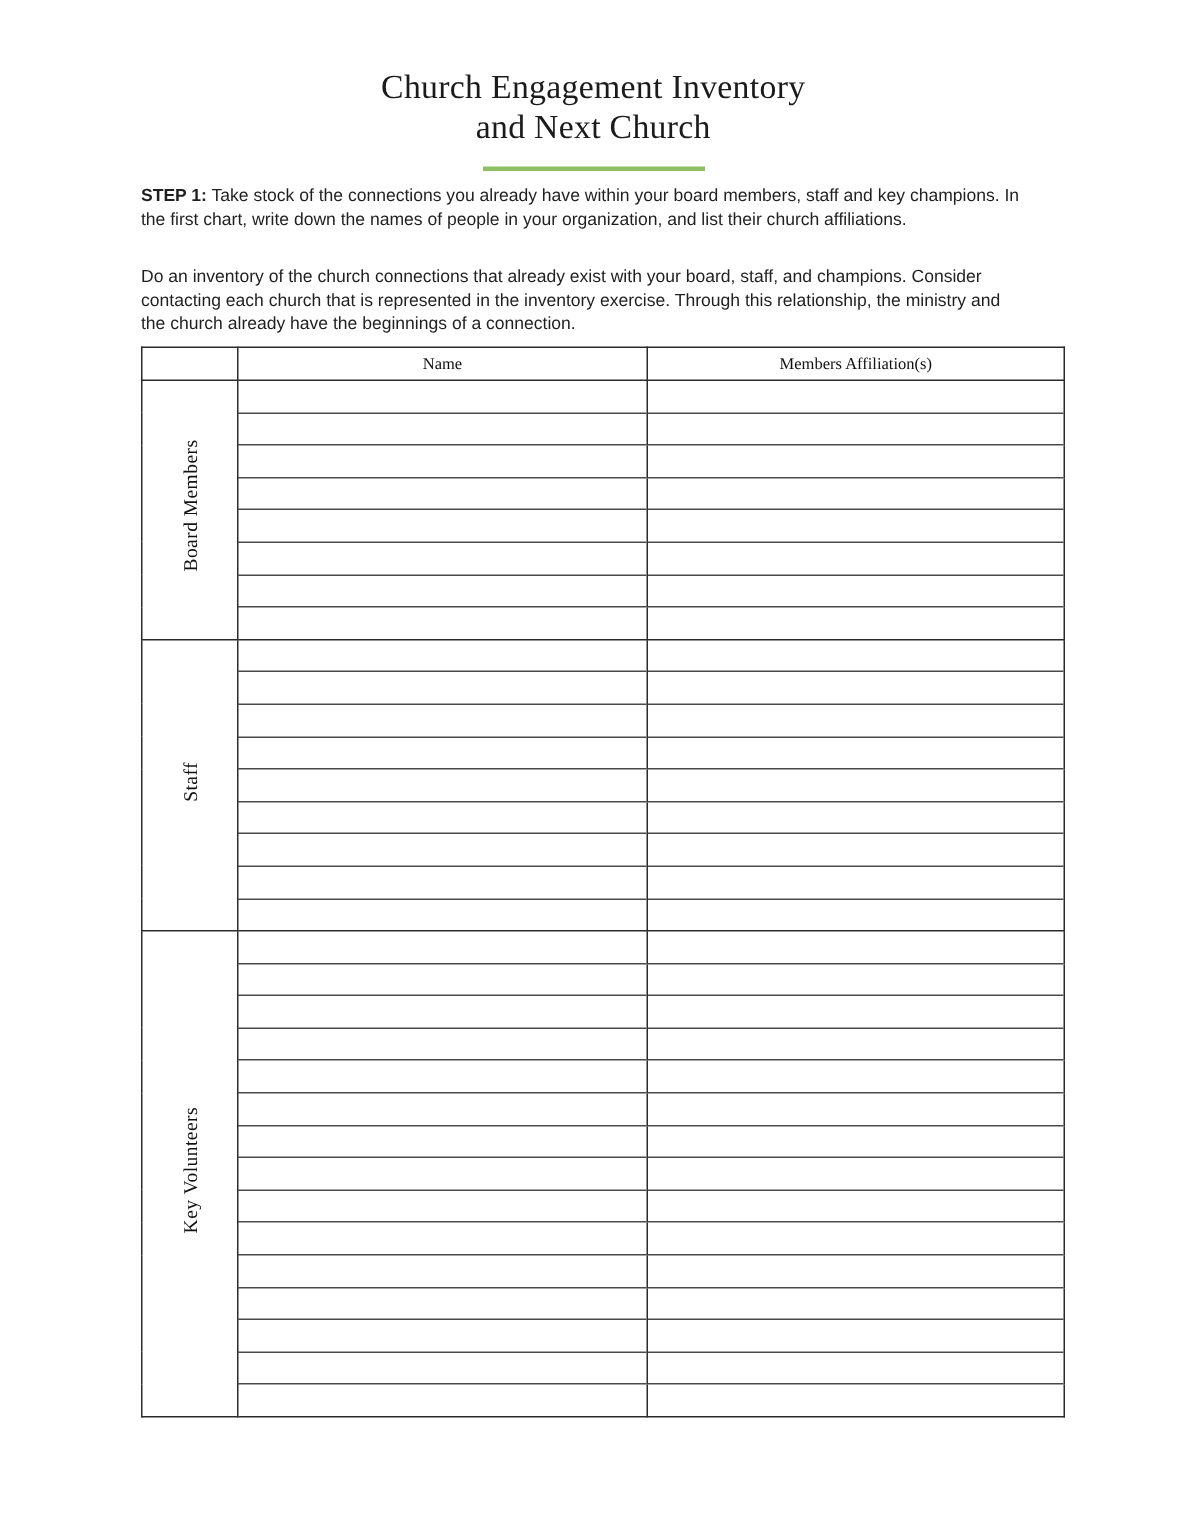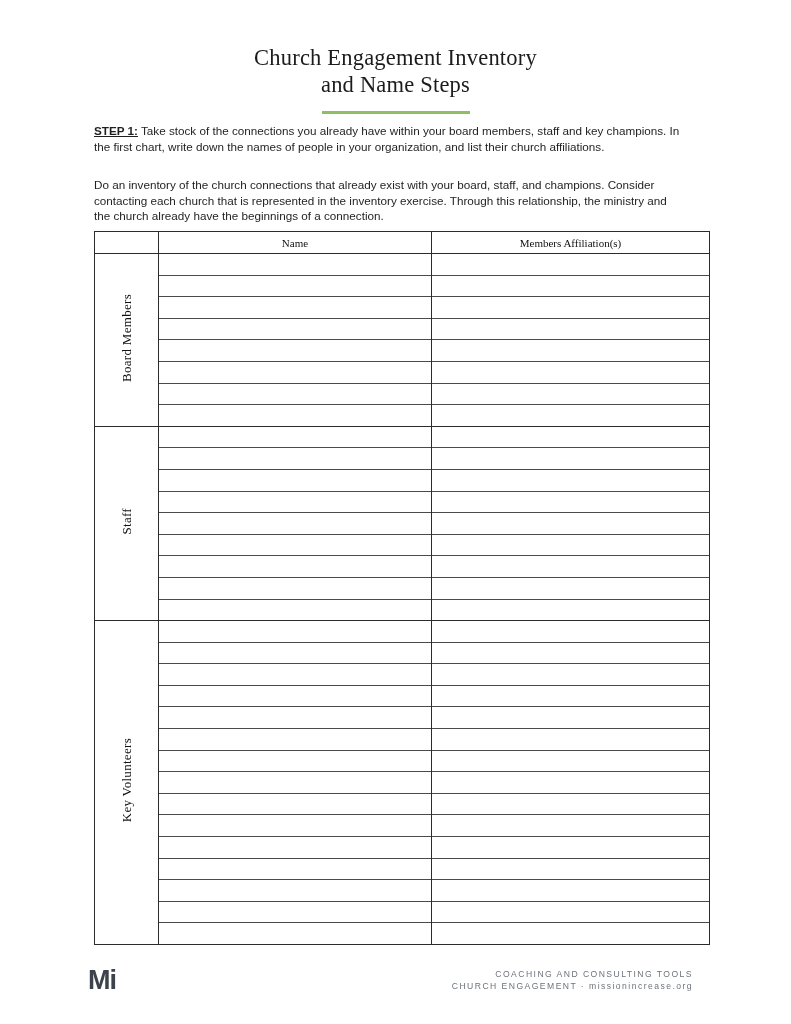--- a/index.html
+++ b/index.html
@@ -51,21 +51,21 @@
   .para {
     position: absolute;
     left: 94px;
     width: 590px;
     font-size: 11.7px;
     line-height: 15.6px;
     color: #1f1f1f;
   }
   .para.p1 { top: 123px; }
   .para.p2 { top: 177px; }
-  .para b { font-weight: bold; text-decoration: underline; }
+  .para b { font-weight: bold; }
 
   
   #inventory-table {
     position: absolute;
     left: 94px;
     top: 231px;
     width: 615px;
     border-collapse: collapse;
     table-layout: fixed;
   }
@@ -147,21 +147,21 @@
     color: #6d737b;
   }
 </style>
 </head>
 <body>
 
 <div id="page">
 
   <div class="title-block">
     <div class="title-line">Church Engagement Inventory</div>
-    <div class="title-line">and Name Steps</div>
+    <div class="title-line">and Next Church</div>
     <div class="title-rule"></div>
   </div>
 
   <div class="para p1">
     <b>STEP 1:</b><span> Take stock of the connections you already have within your board members, staff and key champions. In the first chart, write down the names of people in your organization, and list their church affiliations.</span>
   </div>
 
   <div class="para p2">Do an inventory of the church connections that already exist with your board, staff, and champions. Consider contacting each church that is represented in the inventory exercise. Through this relationship, the ministry and the church already have the beginnings of a connection.</div>
 
   <table id="inventory-table">
@@ -305,21 +305,14 @@
           <td class="row-cell"></td>
           <td class="row-cell"></td>
         </tr>
         <tr class="last-in-group">
           <td class="row-cell"></td>
           <td class="row-cell"></td>
         </tr>
       </tbody>
   </table>
 
-  <div id="footer">
-    <div id="logo-mi">Mi</div>
-    <div id="footer-text">
-      <div class="fline1">COACHING AND CONSULTING TOOLS</div>
-      <div class="fline2">CHURCH ENGAGEMENT · missionincrease.org</div>
-    </div>
-  </div>
 
 </div>
 
 </body></html>

